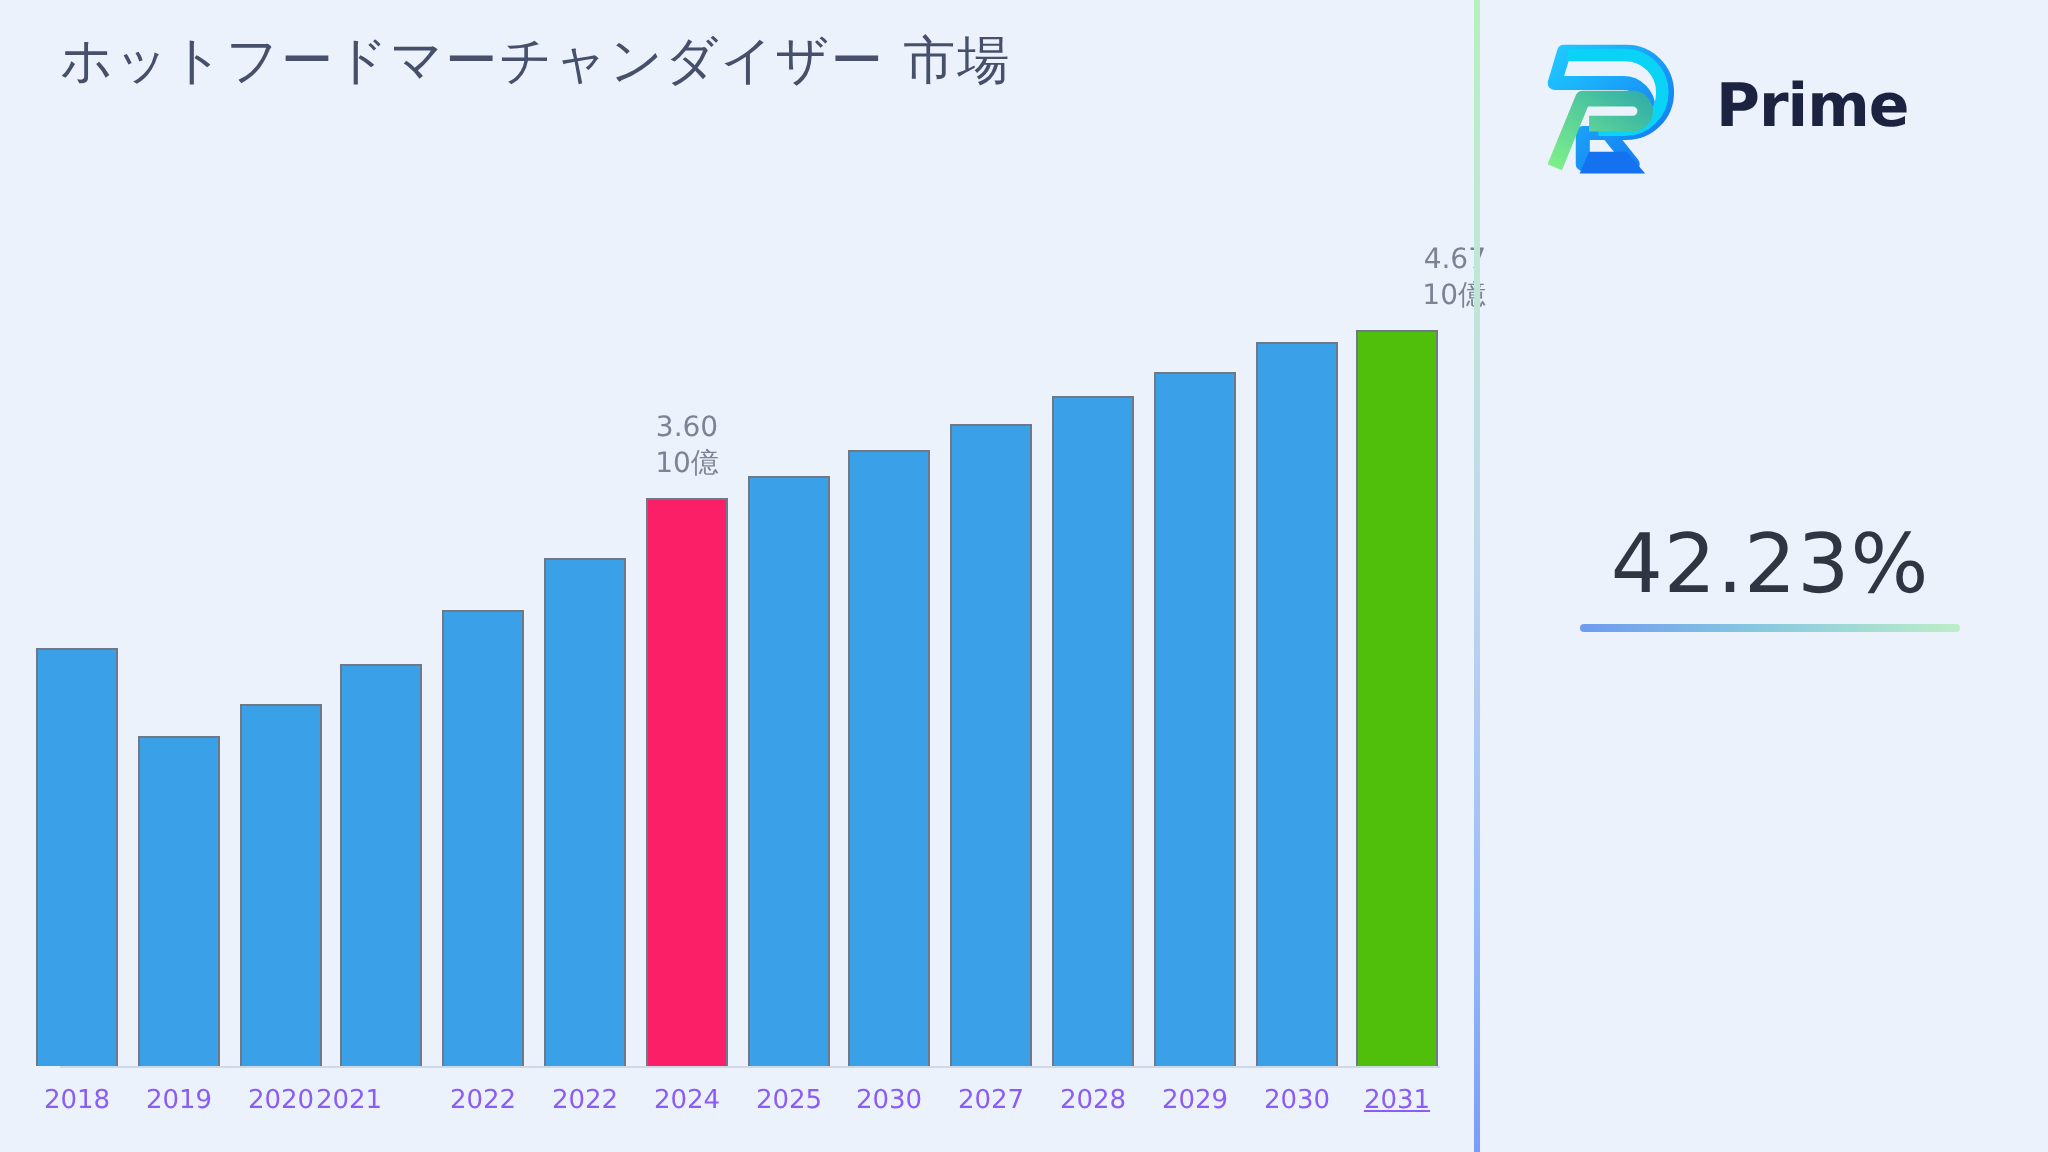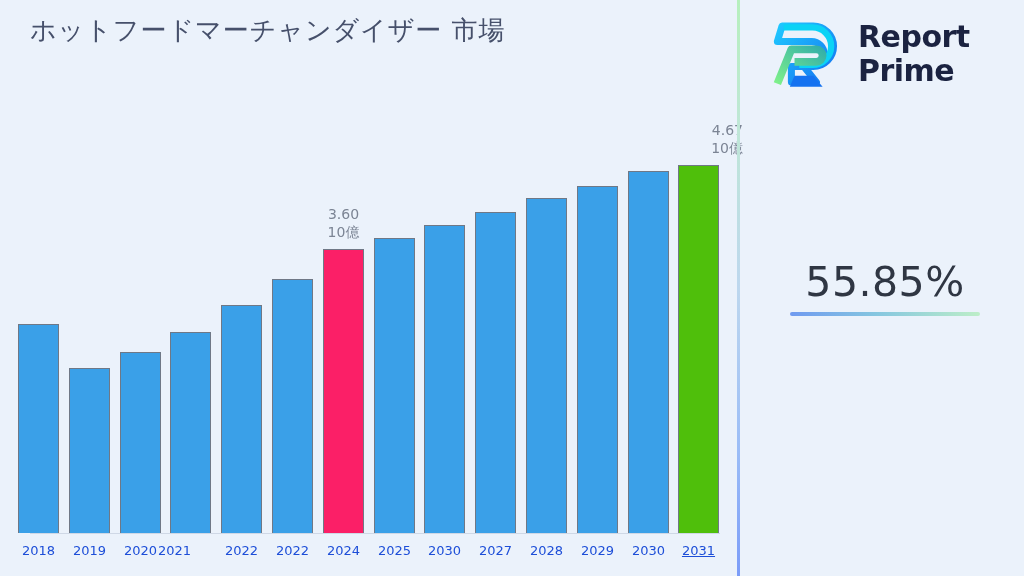--- a/index.html
+++ b/index.html
@@ -73,21 +73,21 @@
     text-align: center;
     color: #7b8494;
     font-size: 14px;
     line-height: 18px;
     white-space: nowrap;
   }
 
   .tick-label {
     position: absolute;
     text-align: center;
-    color: #1d4ed8;
+    color: #8b5cf6;
     font-size: 13px;
     top: 543px;
     white-space: nowrap;
   }
 
   
   #divider {
     position: absolute;
     left: 737px;
     top: 0;
@@ -226,24 +226,23 @@
           </defs>
 
           <path d="M18 14 H58 A26 26 0 0 1 58 66 H46 L62 86 H30 L30 66 H56 A16 16 0 0 0 56 34 H12 Z" fill="none" stroke="url(#gblue)" stroke-width="9" stroke-linejoin="round"></path>
           <path d="M20 16 H57 A24 24 0 0 1 57 64 H40" fill="none" stroke="#0bd3f5" stroke-width="8"></path>
 
           <path d="M12 88 L30 44 H62 A8 8 0 0 1 62 60 H34" fill="none" stroke="url(#ggreen)" stroke-width="10" stroke-linejoin="round"></path>
           <path d="M34 78 L58 78 L70 92 L28 92 Z" fill="#1472f0"></path>
         </svg>
       </span>
       <span id="logo-words">
-        <div>Report</div>
         <div>Prime</div>
       </span>
     </div>
 
     <div id="cagr-block">
-      <div id="cagr-value">55.85%</div>
+      <div id="cagr-value">42.23%</div>
       <div id="cagr-rule"></div>
     </div>
 
   </div>
 </div>
 
 </body></html>

